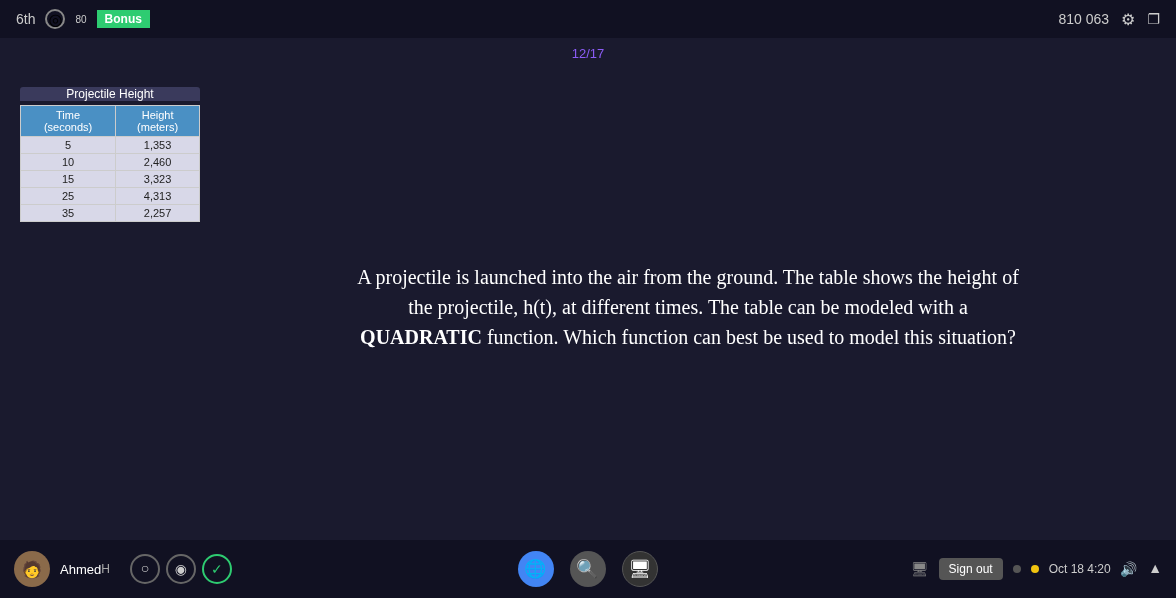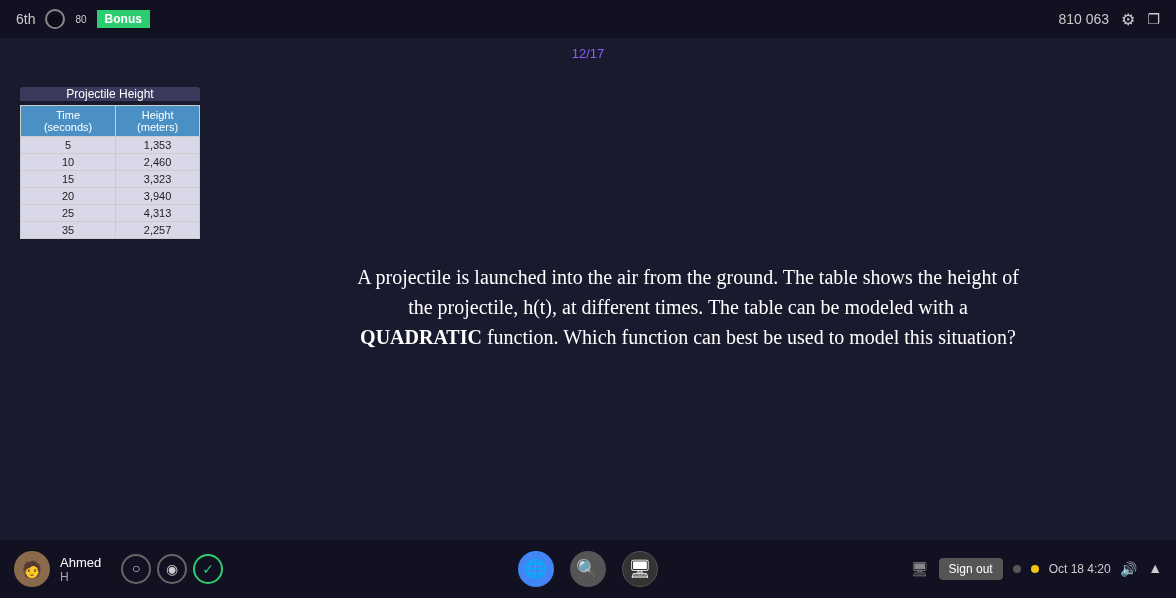--- a/index.html
+++ b/index.html
@@ -222,21 +222,21 @@
       border-radius: 50%;
       background: #8a6a4a;
       display: flex;
       align-items: center;
       justify-content: center;
       color: #fff;
       font-size: 16px;
     }
     .user-info {
       display: flex;
-      flex-direction: column;
+      flex-direction: row;
       margin-right: 10px;
     }
     .user-name {
       color: #fff;
       font-size: 13px;
       font-family: Arial, sans-serif;
     }
     .user-initial {
       color: #aaa;
       font-size: 12px;
@@ -357,24 +357,20 @@
           </tr>
           <tr>
             <td>10</td>
             <td>2,460</td>
           </tr>
           <tr>
             <td>15</td>
             <td>3,323</td>
           </tr>
           <tr>
-            <td>20</td>
-            <td>3,940</td>
-          </tr>
-          <tr>
             <td>25</td>
             <td>4,313</td>
           </tr>
           <tr>
             <td>35</td>
             <td>2,257</td>
           </tr>
         </tbody>
     </table>
   </div>

